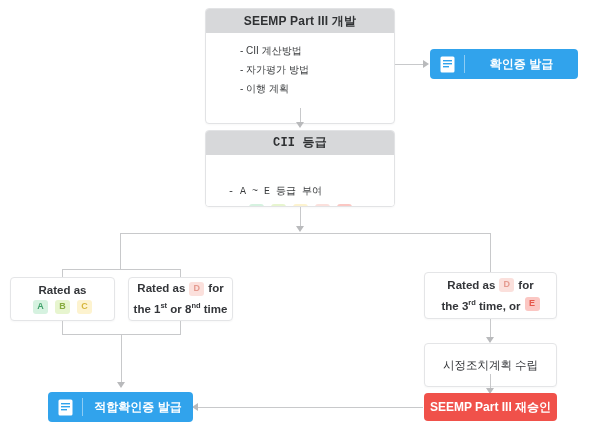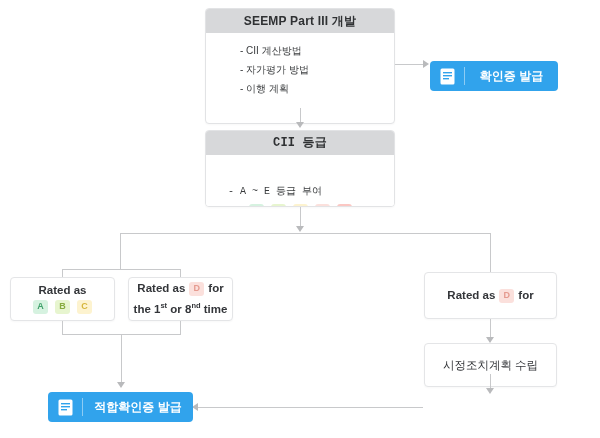--- a/index.html
+++ b/index.html
@@ -156,21 +156,21 @@
     <div class="panel-body">
       <div class="bullet">-  CII 계산방법</div>
       <div class="bullet">-  자가평가 방법</div>
       <div class="bullet">-  이행 계획</div>
     </div>
   </div>
 
   <div class="ln lnh" style="left:395px; top:64px; width:29px;"></div>
   <div class="arrow-r" style="left:423px; top:60px;"></div>
 
-  <div class="btn btn-blue" style="left:430px; top:49px; width:128px; height:30px;margin-top:12px;">
+  <div class="btn btn-blue" style="left:430px; top:49px; width:148px; height:30px;">
     <span class="ico">
       <svg width="15" height="17" viewBox="0 0 15 17">
         <rect x="0.5" y="0.5" width="14" height="16" rx="1.5" fill="#ffffff"></rect>
         <rect x="3" y="4" width="9" height="1.4" fill="#31a3ec"></rect>
         <rect x="3" y="7" width="9" height="1.4" fill="#31a3ec"></rect>
         <rect x="3" y="10" width="6" height="1.4" fill="#31a3ec"></rect>
       </svg>
     </span>
     <span class="divider"></span>
     <span class="lbl">확인증 발급</span>
@@ -231,32 +231,39 @@
   <div class="ln lnh" style="left:62px; top:334px; width:119px;"></div>
   <div class="ln lnv" style="left:121px; top:334px; height:50px;"></div>
   <div class="arrow-d" style="left:117px; top:382px;"></div>
 
   <div class="box" style="left:424px; top:272px; width:133px; height:47px;">
     <div class="ln-row inline-chip-row">
       <span class="ttl">Rated as</span>
       <span class="chip chip-D">D</span>
       <span class="ttl">for</span>
     </div>
+    <div class="ln-row inline-chip-row">
+      <span class="ttl"><span>the 3</span><sup>rd</sup><span> time, or</span></span>
+      <span class="chip chip-E">E</span>
+    </div>
   </div>
 
   <div class="ln lnv" style="left:490px; top:319px; height:20px;"></div>
   <div class="arrow-d" style="left:486px; top:337px;"></div>
 
   <div class="box" style="left:424px; top:343px; width:133px; height:44px;">
     <div>시정조치계획 수립</div>
   </div>
 
   <div class="ln lnv" style="left:490px; top:374px; height:16px;"></div>
   <div class="arrow-d" style="left:486px; top:388px;"></div>
 
+  <div class="btn btn-red" style="left:424px; top:393px; width:133px; height:28px;">
+    <span class="lbl">SEEMP Part III 재승인</span>
+  </div>
 
   <div class="ln lnh" style="left:192px; top:407px; width:231px;"></div>
   <div class="arrow-l" style="left:192px; top:403px;"></div>
 
   <div class="btn btn-blue" style="left:48px; top:392px; width:145px; height:30px;justify-content:center;">
     <span class="ico">
       <svg width="15" height="17" viewBox="0 0 15 17">
         <rect x="0.5" y="0.5" width="14" height="16" rx="1.5" fill="#ffffff"></rect>
         <rect x="3" y="4" width="9" height="1.4" fill="#31a3ec"></rect>
         <rect x="3" y="7" width="9" height="1.4" fill="#31a3ec"></rect>

